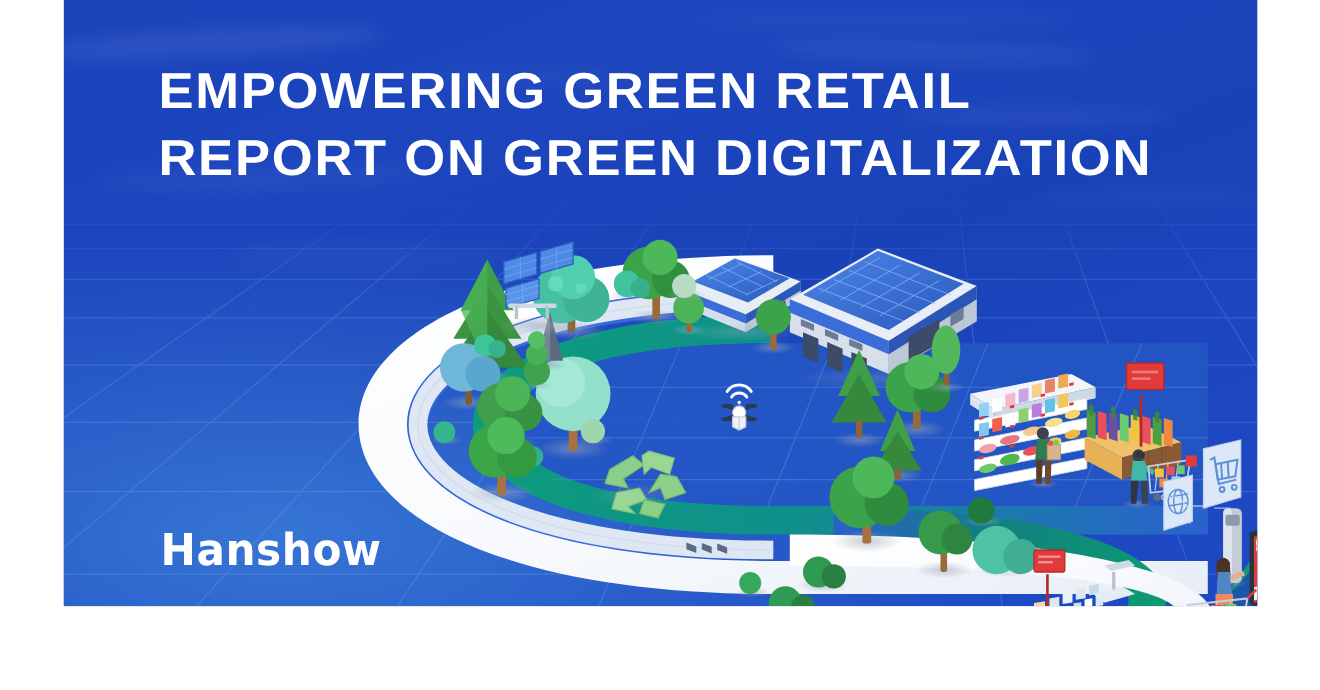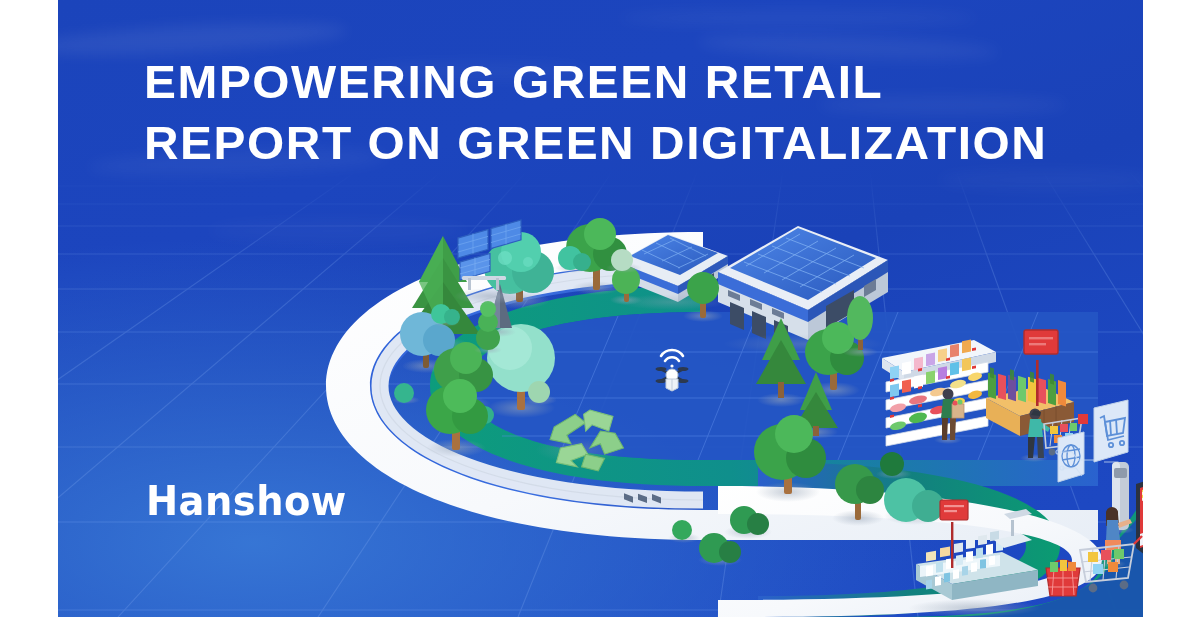--- a/index.html
+++ b/index.html
@@ -9,21 +9,21 @@
   #poster{
     position:relative;
     width:1200px;height:627px;
     background:#ffffff;
     overflow:hidden;
   }
 
   
   #canvas{
     position:absolute;
-    left:58px;top:0;width:1085px;height:617px;
+    left:58px;top:0;width:1085px;height:551px;
     overflow:hidden;
     background:
       radial-gradient(120% 90% at 18% 88%, rgba(56,120,214,.95) 0%, rgba(40,92,196,0) 55%),
       linear-gradient(160deg,#1b44bb 0%,#1c45be 28%,#1a42b8 52%,#1c47c0 74%,#1e49c4 100%);
   }
 
   
   .cloud{position:absolute;background:rgba(255,255,255,.14);border-radius:50%;filter:blur(7px);}
   .cloud.c1{left:-30px;top:26px;width:320px;height:26px;transform:rotate(-3deg);opacity:.5;}
   .cloud.c2{left:640px;top:36px;width:300px;height:22px;transform:rotate(2deg);opacity:.42;}

